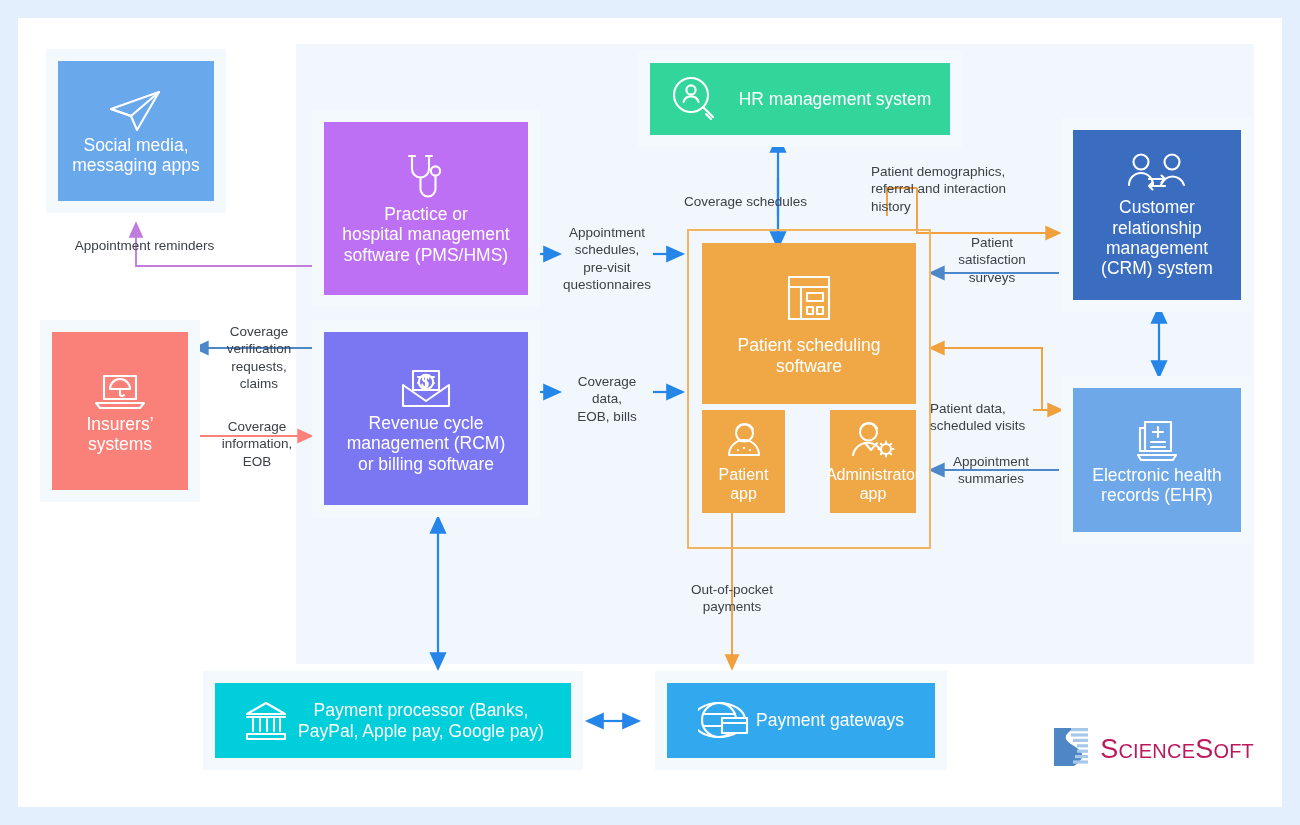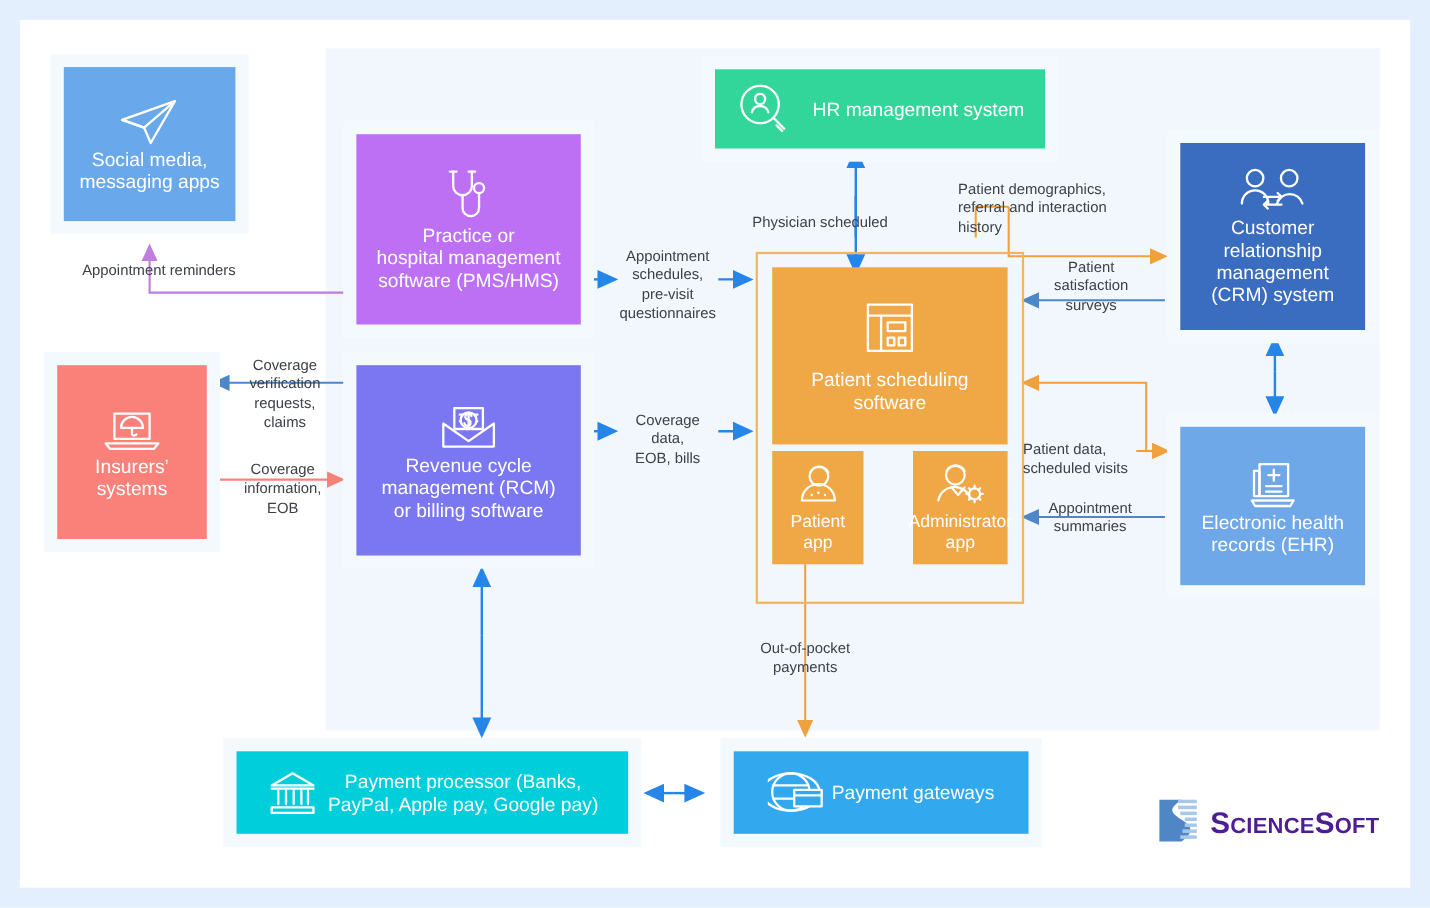--- a/index.html
+++ b/index.html
@@ -64,21 +64,21 @@
 
   
   #central-group {
     position:absolute;
     border:2px solid #f3b45e;
     background:transparent;
   }
 
   
   #logo { position:absolute; right:28px; bottom:34px; display:flex; align-items:center; gap:9px; }
-  #logo .logotext { font-size:27px; color:#4c1d95; letter-spacing:.2px;font-weight:bold; }
+  #logo .logotext { font-size:27px; color:#be185d; letter-spacing:.2px; }
   #logo .logotext .sm { font-size:20px; }
 </style>
 </head>
 <body>
 
 <div id="card">
 
   <div id="panel"></div>
 
   <svg class="edges" viewBox="0 0 1264 789">
@@ -380,21 +380,21 @@
 requests,
 claims</div>
 
   <div class="elabel" style="left: 185px; top: 400px; width: 108px; white-space: pre-line;">Coverage
 information,
 EOB</div>
 
   <div class="elabel" style="left: 545px; top: 355px; width: 88px; white-space: pre-line;">Coverage data,
 EOB, bills</div>
 
-  <div class="elabel" style="left: 650px; top: 175px; width: 155px; white-space: pre-line;">Physician scheduled</div>
+  <div class="elabel" style="left: 650px; top: 175px; width: 155px; white-space: pre-line;">Coverage schedules</div>
 
   <div class="elabel lft" style="left: 853px; top: 145px; width: 176px; white-space: pre-line;">Patient demographics,
 referral and interaction
 history</div>
 
   <div class="elabel" style="left: 928px; top: 216px; width: 92px; white-space: pre-line;">Patient
 satisfaction
 surveys</div>
 
   <div class="elabel lft" style="left: 912px; top: 382px; width: 116px; white-space: pre-line;">Patient data,

